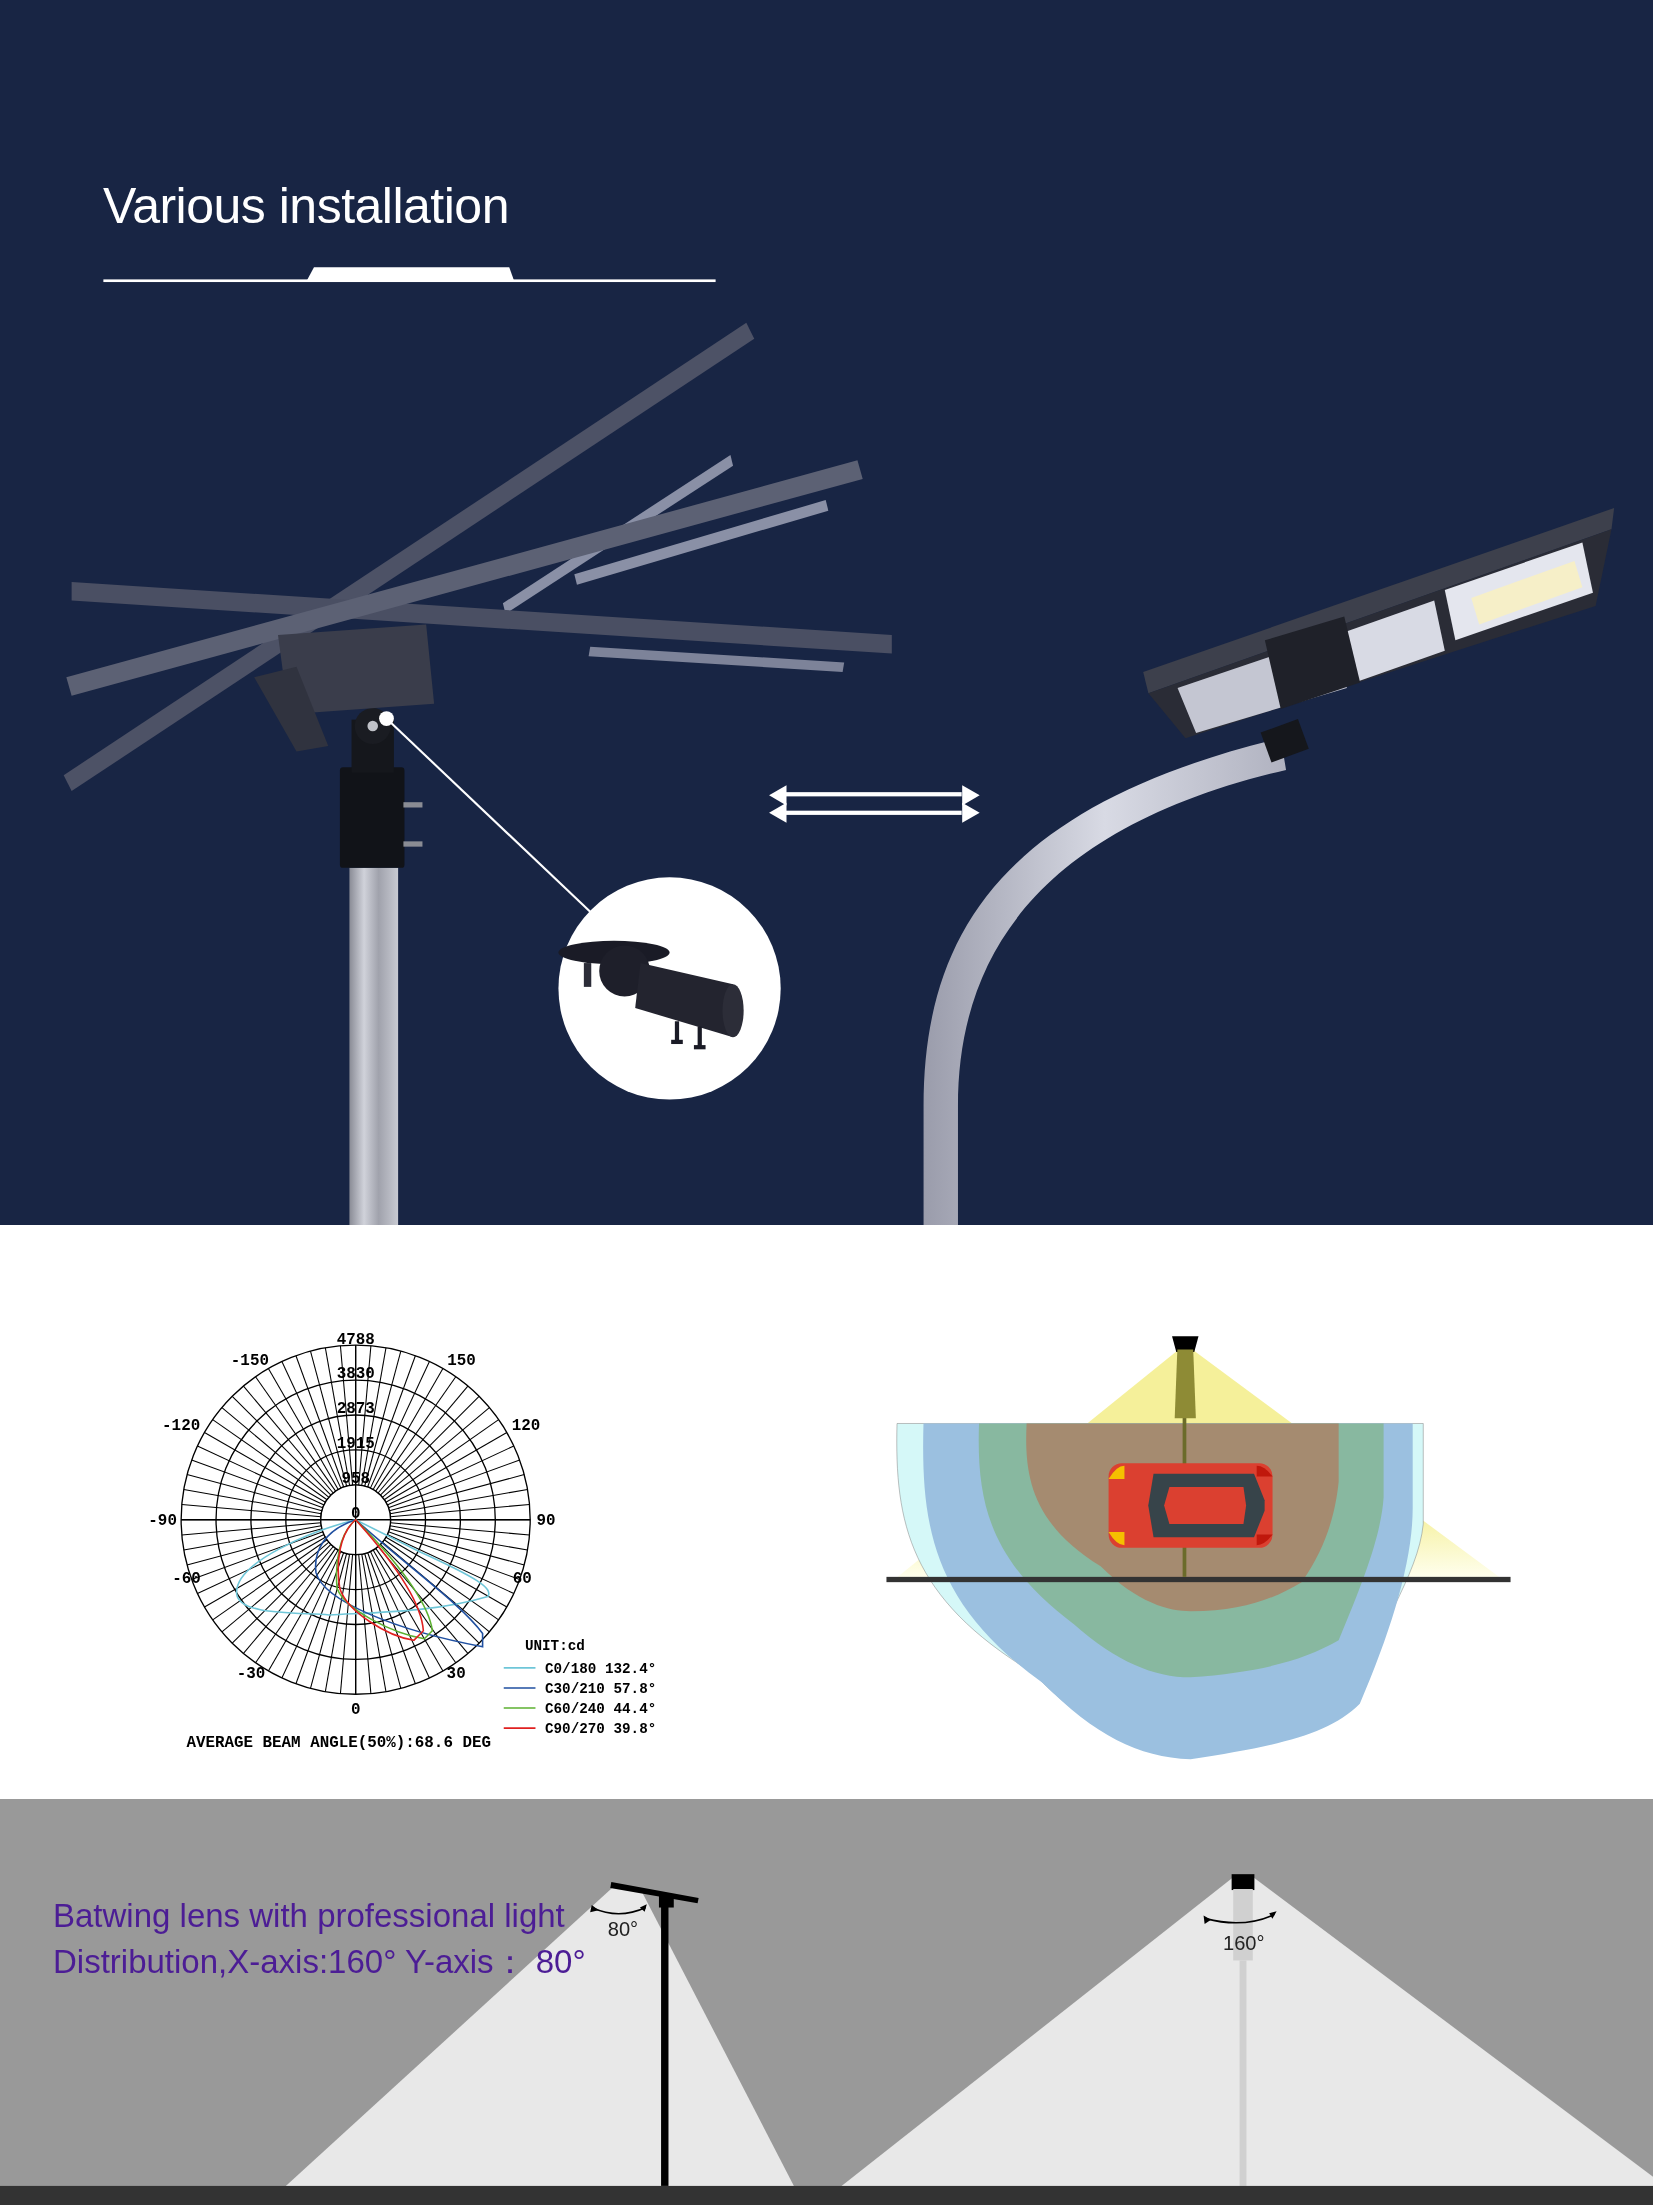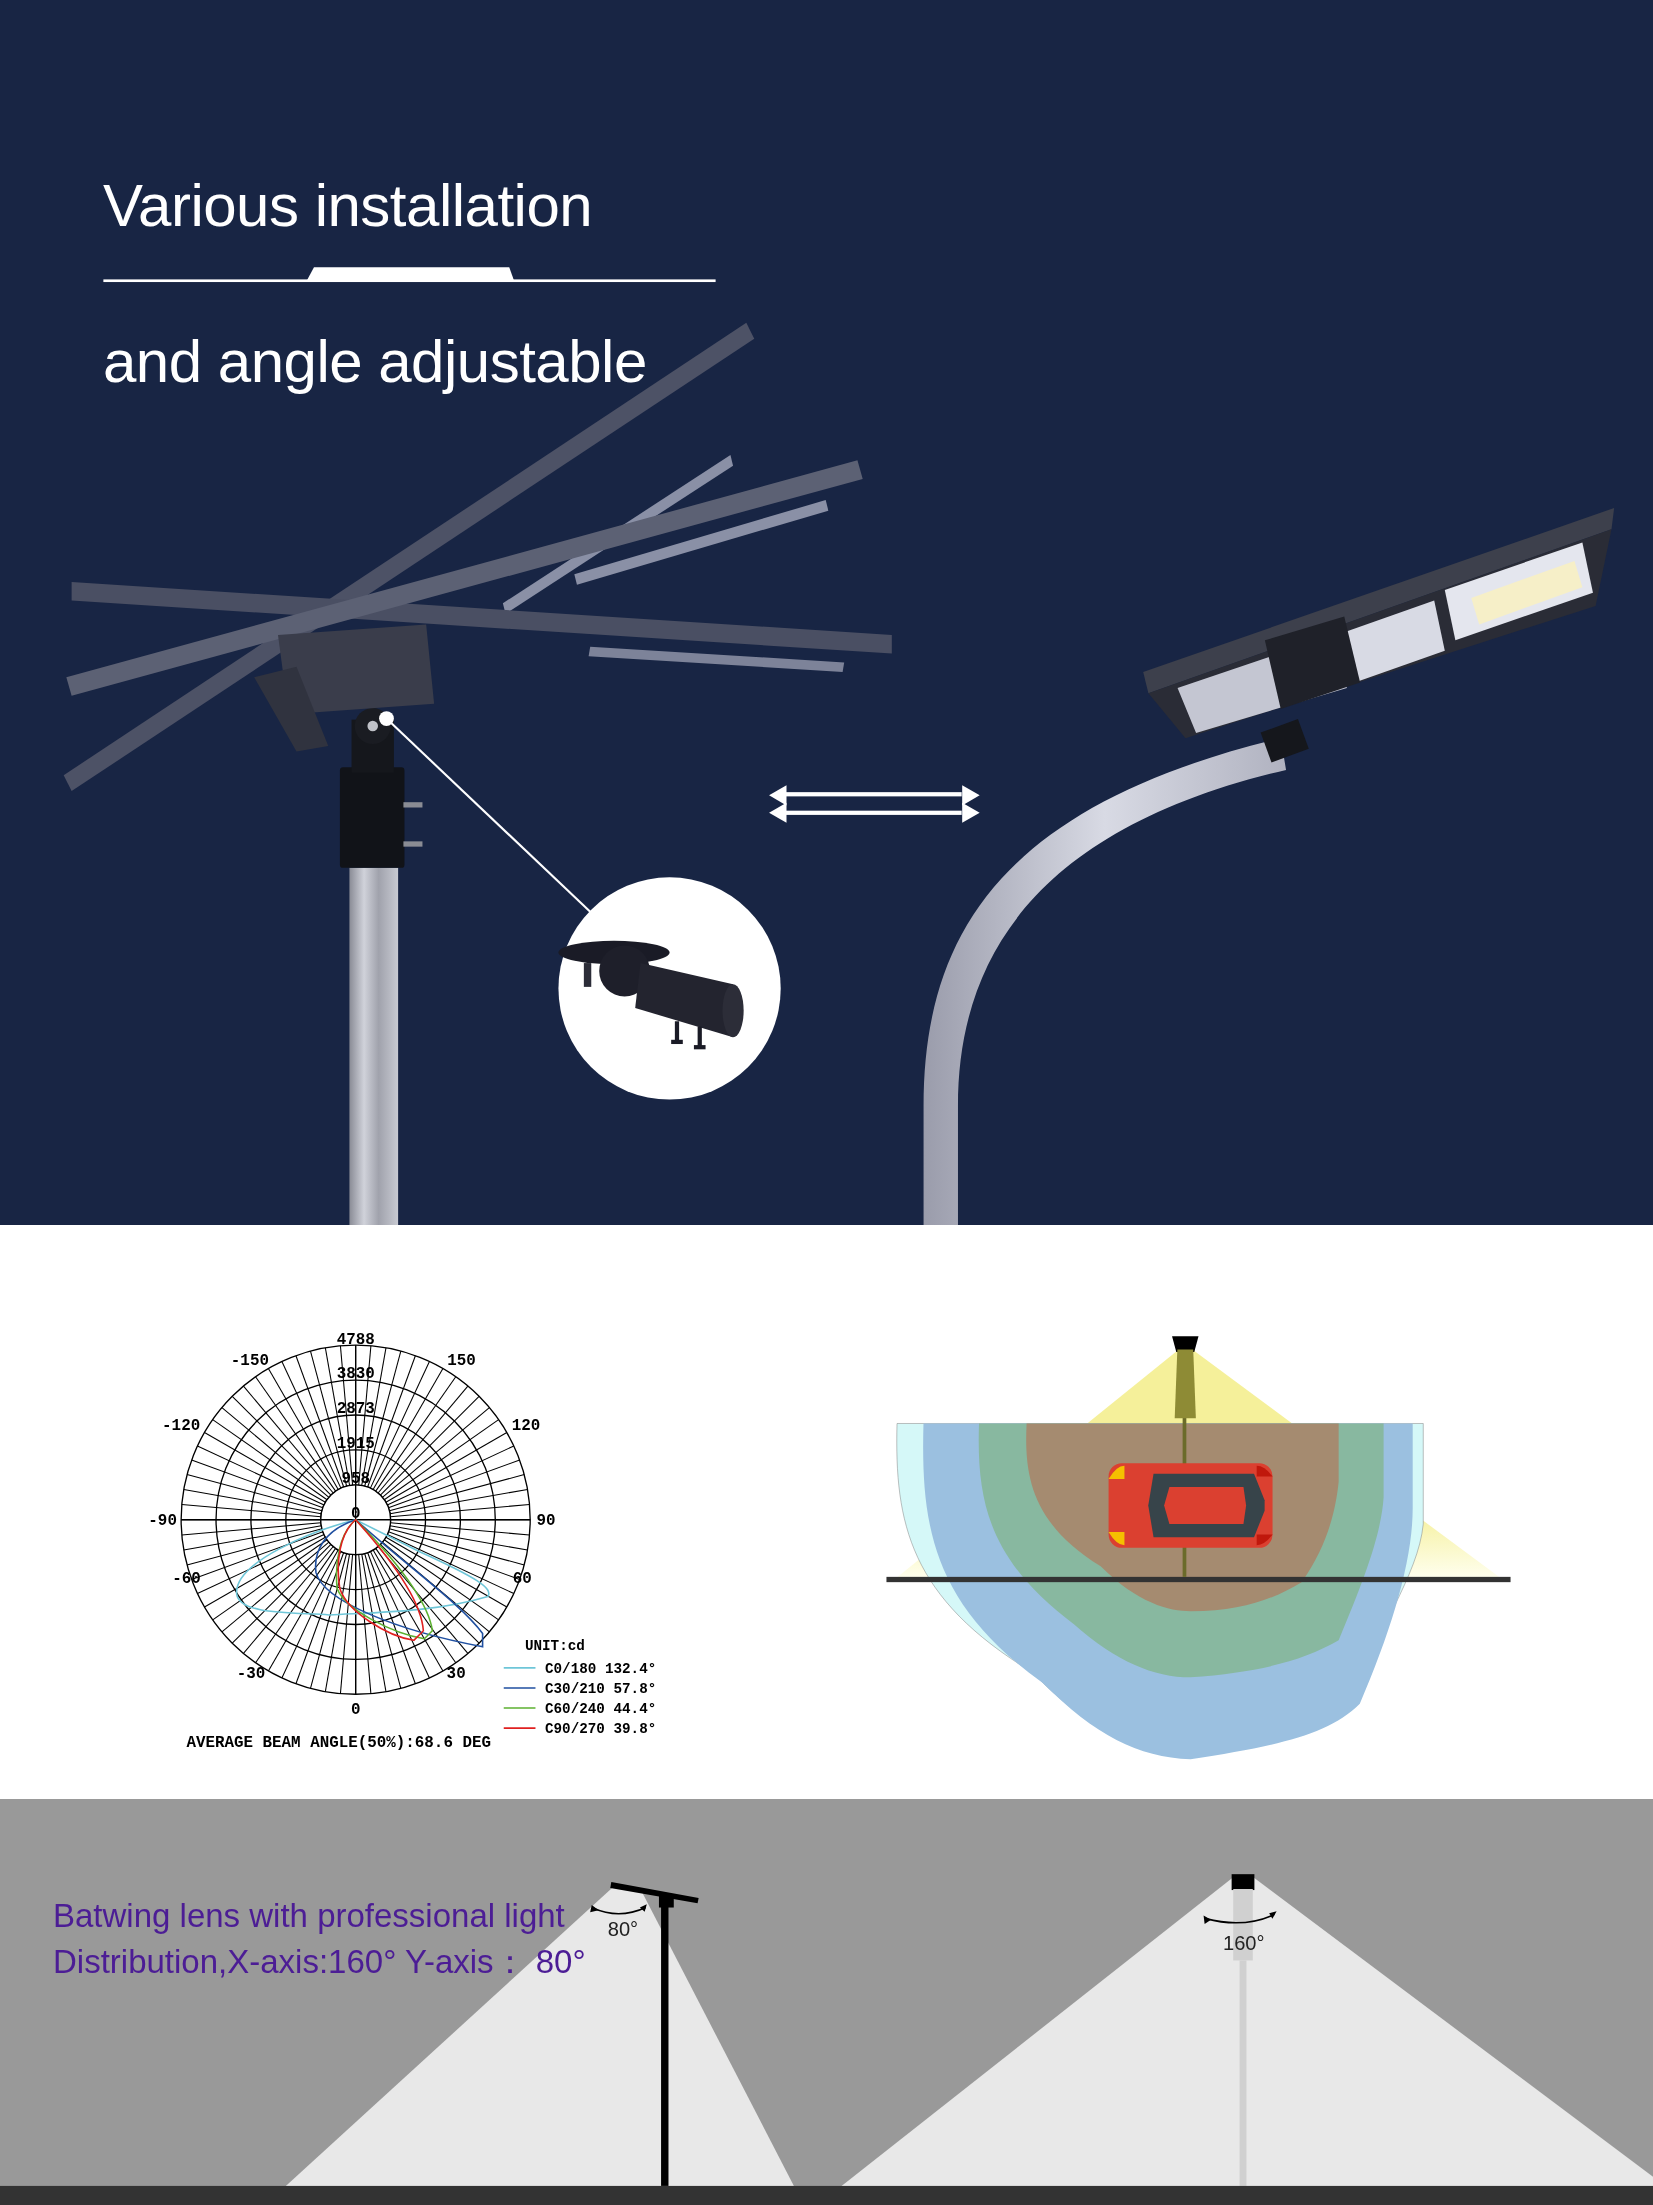--- a/index.html
+++ b/index.html
@@ -1,32 +1,31 @@
 <!DOCTYPE html>
 <html style="font-size:8.5px"><head>
 <meta charset="utf-8">
 <style>
   * { margin: 0; padding: 0; box-sizing: border-box; }
   html, body { width: 1654px; height: 2205px; overflow: hidden; background: #ffffff; }
   body { position: relative; font-family: "Liberation Sans", sans-serif; }
   .abs { position: absolute; }
   #hero { left: 0; top: 0; width: 1654px; height: 1225px; background: #182544; overflow: hidden; }
-  #hero-title { left: 103px; top: 89px; color: #ffffff; font-size: 60px; line-height: 78px; font-weight: normal; letter-spacing: -0.5px; white-space: pre-line; }
+  #hero-title { left: 103px; top: 89px; color: #ffffff; font-size: 50px; line-height: 78px; font-weight: normal; letter-spacing: -0.5px; white-space: pre-line; }
   #middle { left: 0; top: 1225px; width: 1474px; height: 574px; background: #ffffff; }
   #beam { left: 0; top: 1799px; width: 1654px; height: 406px; background: #999999; overflow: hidden; }
   .beam-text { color: #4c1d95; font-size: 33px; line-height: 32px; }
   .chart-label { font-family: "Liberation Mono", monospace; font-weight: bold; fill: #000; }
 </style>
 </head>
 <body>
 
 <section id="hero" class="abs">
   <div id="hero-title" class="abs">
     <div>Various installation</div>
-    <div>and angle adjustable</div>
   </div>
 
   <svg class="abs" style="left:0;top:0" width="1654" height="1225" viewBox="0 0 3125 2315">
 
     <g>
       <rect x="195" y="528" width="1157" height="5" fill="#ffffff"></rect>
       <polygon points="578,533 593,505 962,505 972,533" fill="#ffffff"></polygon>
     </g>
 
     <g>

